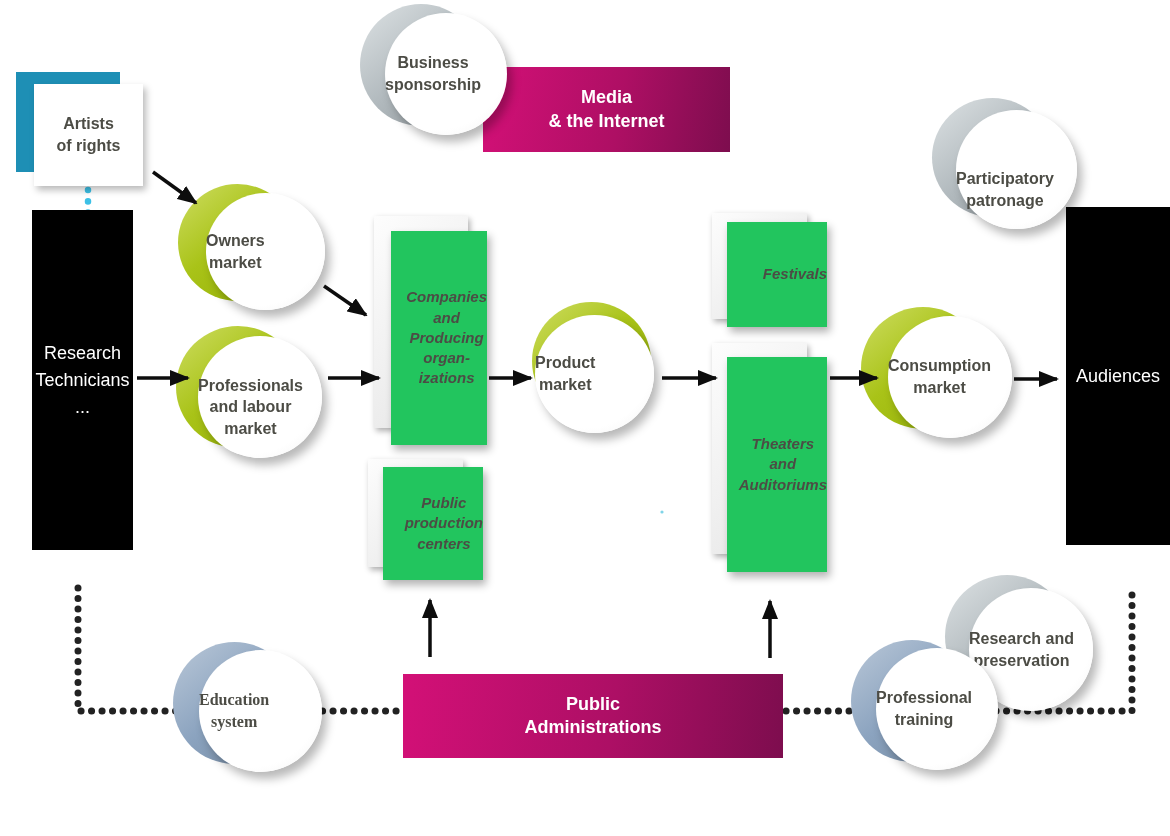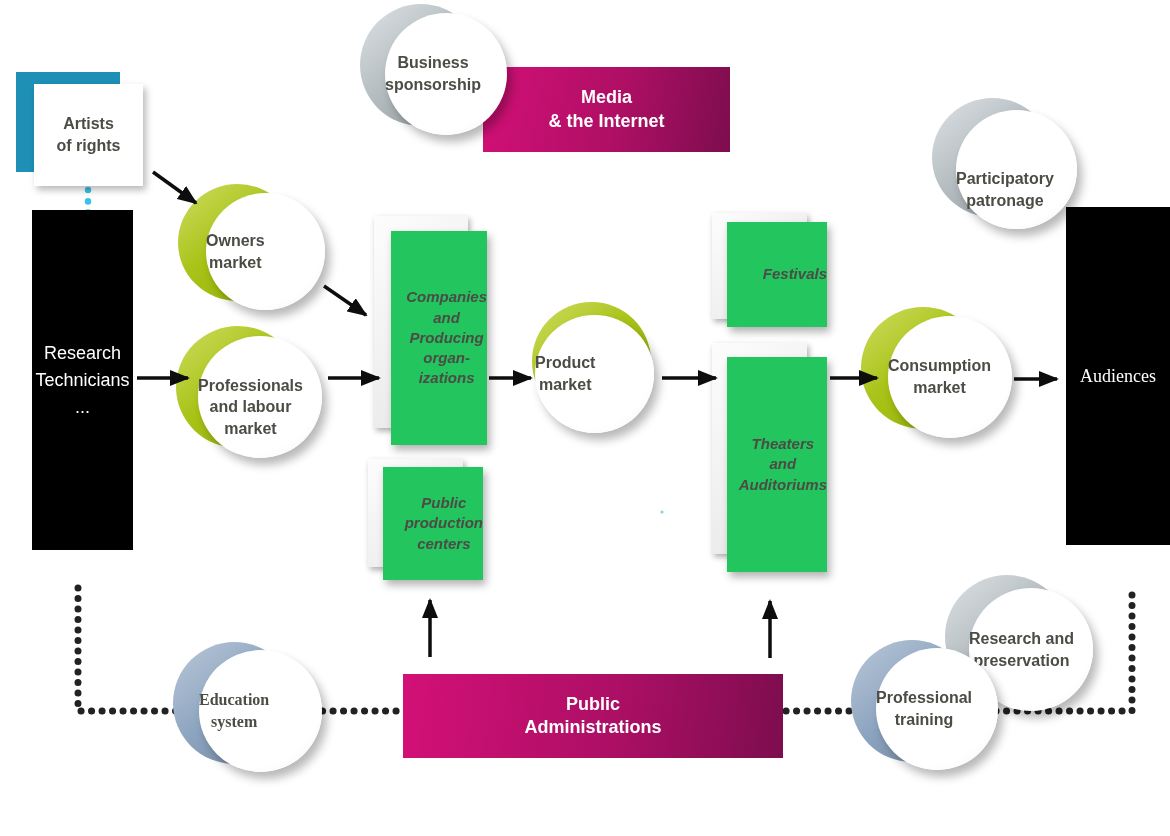--- a/index.html
+++ b/index.html
@@ -148,21 +148,21 @@
 patronage</span>
       </div>
     </div>
 
     <div class="blackbox" id="bk-artists">
       <span style="white-space: pre-line;">Research
 Technicians
 ...</span>
     </div>
     <div class="blackbox" id="bk-audiences">
-      <span style="white-space: pre-line; font-family: Liberation Serif, serif;">Audiences</span>
+      <span style="white-space: pre-line;">Audiences</span>
     </div>
 
     <div class="circle-node" id="cn-rights">
       <div class="crescent green"></div>
       <div class="bubble">
         <span class="clabel" style="white-space: pre-line;">Owners
 market</span>
       </div>
     </div>
 

